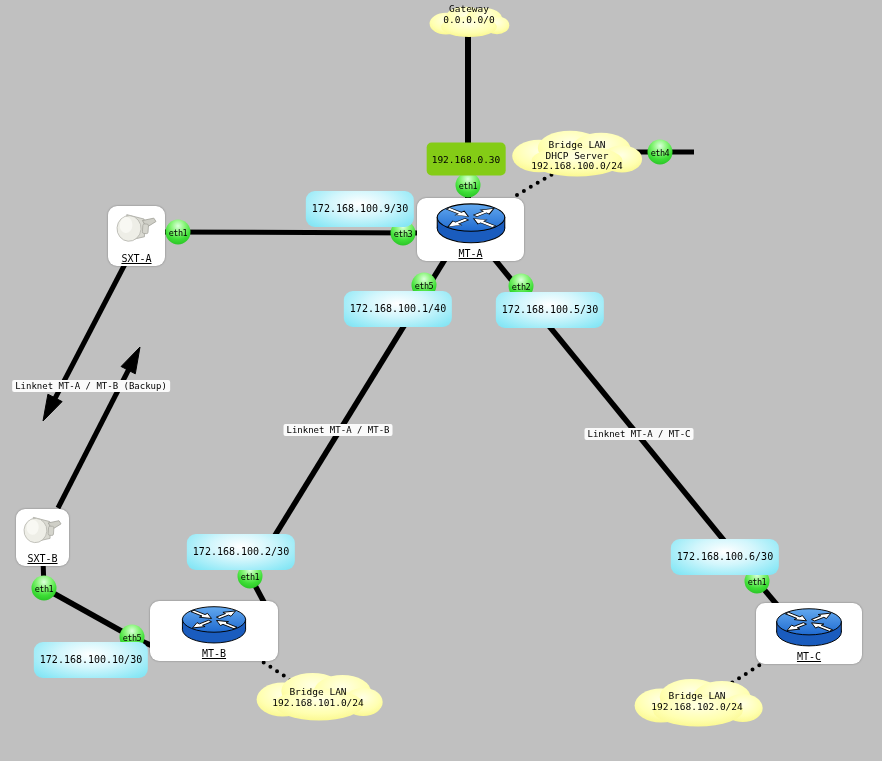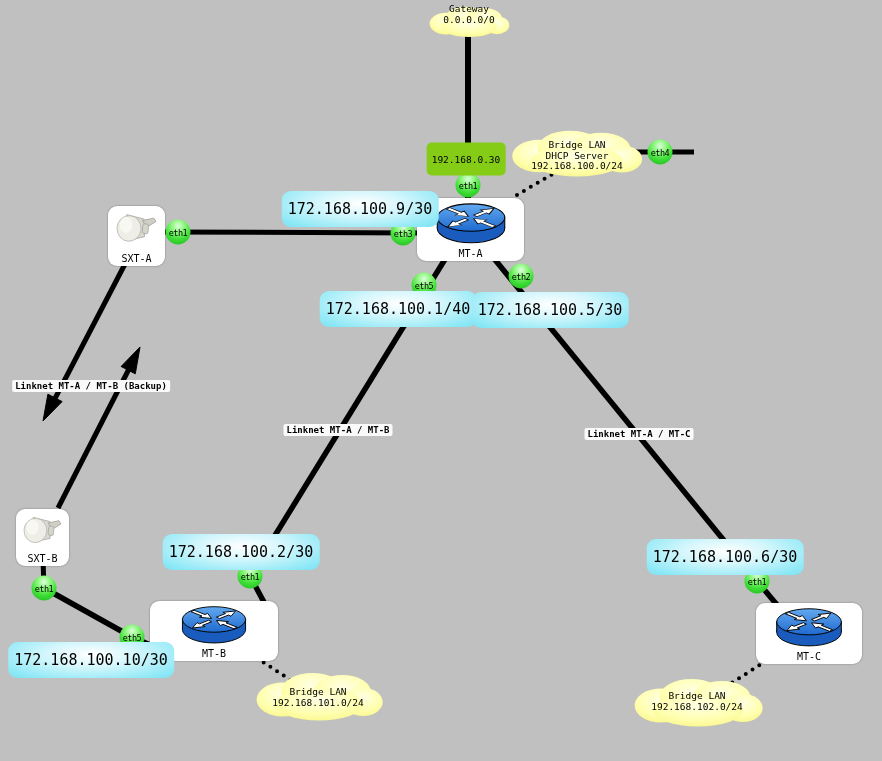--- a/index.html
+++ b/index.html
@@ -5,36 +5,36 @@
   html,body{margin:0;padding:0;background:#c0c0c0;}
   #map{position:relative;width:882px;height:761px;background:#c0c0c0;overflow:hidden;
        font-family:"DejaVu Sans Mono","Liberation Mono",monospace;color:#000;}
   #gfx{position:absolute;left:0;top:0;}
 
   .device{position:absolute;background:#ffffff;border-radius:9px;
           box-shadow:0 0 2px rgba(0,0,0,.4);
           display:flex;flex-direction:column;align-items:center;padding-top:3px;box-sizing:border-box;}
   .dicon{flex:0 0 auto;}
   .dname{position:absolute;bottom:2px;left:0;right:0;text-align:center;
-         font-size:10px;line-height:11px;}
+         font-size:10px;line-height:11px;text-decoration:underline;}
 
   .port{position:absolute;transform:translate(-50%,-50%);width:25px;height:25px;border-radius:50%;
         background:radial-gradient(circle at 50% 26%,#dcffdc 0%,#8af57a 30%,#3ede36 60%,#1db41d 100%);
         display:flex;align-items:center;justify-content:center;
         font-size:8.5px;letter-spacing:-0.5px;}
 
   .ip{position:absolute;transform:translate(-50%,-50%);height:20px;line-height:20px;
-      padding:8px 6px;border-radius:9px;white-space:nowrap;font-size:15px;
+      padding:8px 6px;border-radius:9px;white-space:nowrap;font-size:10px;
       background:radial-gradient(ellipse at 50% 35%,#ffffff 0%,#d2f6fc 40%,#8ce8f6 85%,#7fe0f0 100%);text-align:center;}
 
   .plain{position:absolute;transform:translate(-50%,-50%);background:#84cc16;border-radius:5px;
          padding:11px 5px;font-size:9.5px;white-space:nowrap;}
 
   .linklabel{position:absolute;transform:translate(-50%,-50%);background:#fafafa;border-radius:2px;
-             padding:1px 3px;font-size:9px;white-space:nowrap;font-weight:bold;}
+             padding:1px 3px;font-size:9px;white-space:nowrap;}
 
   .cloudtext{position:absolute;transform:translate(-50%,-50%);text-align:center;
              font-size:9.5px;line-height:10.5px;white-space:nowrap;}
 </style>
 </head>
 <body>
 
 <div id="map">
 
   <svg id="gfx" width="882" height="761" viewBox="0 0 882 761">
@@ -177,21 +177,21 @@
         <use href="#sxtSym"></use>
       </svg>
     <div class="dname">SXT-B</div>
   </div>
 
   <div class="port" style="left:468px;top:185px">eth1</div>
   <div class="port" style="left:660px;top:152px">eth4</div>
   <div class="port" style="left:403px;top:233px">eth3</div>
   <div class="port" style="left:178px;top:232px">eth1</div>
   <div class="port" style="left:424px;top:285px">eth5</div>
-  <div class="port" style="left:521px;top:276px">eth2</div>
+  <div class="port" style="left:521px;top:286px">eth2</div>
   <div class="port" style="left:44px;top:588px">eth1</div>
   <div class="port" style="left:132px;top:637px">eth5</div>
   <div class="port" style="left:250px;top:576px">eth1</div>
   <div class="port" style="left:757px;top:581px">eth1</div>
 
   <div class="plain" style="left:466px;top:159px">192.168.0.30</div>
   <div class="ip" style="left:360px;top:209px">172.168.100.9/30</div>
   <div class="ip" style="left:398px;top:309px">172.168.100.1/40</div>
   <div class="ip" style="left:550px;top:310px">172.168.100.5/30</div>
   <div class="ip" style="left:241px;top:552px">172.168.100.2/30</div>

